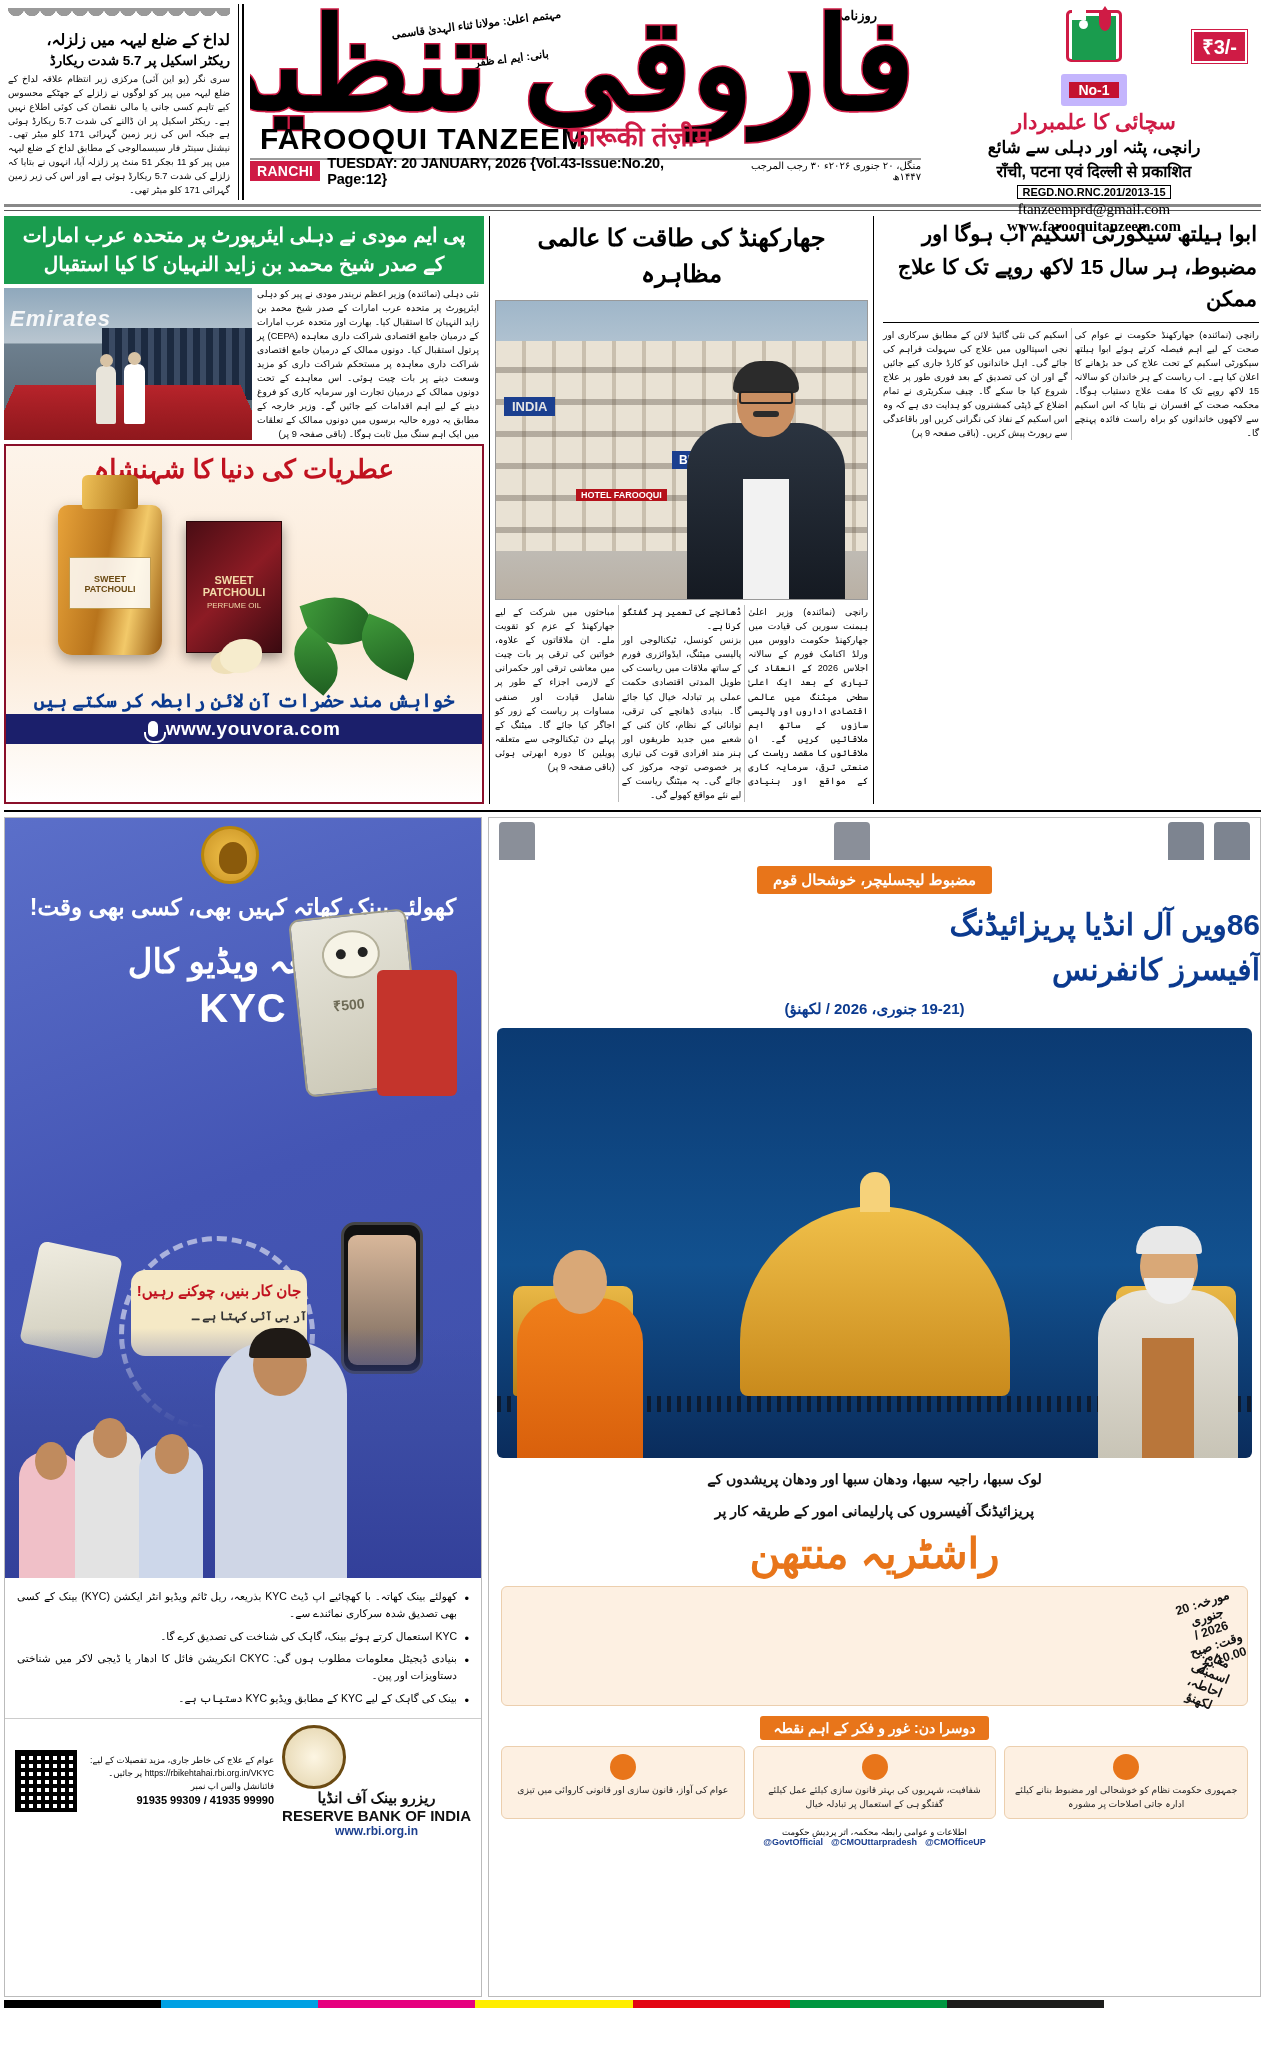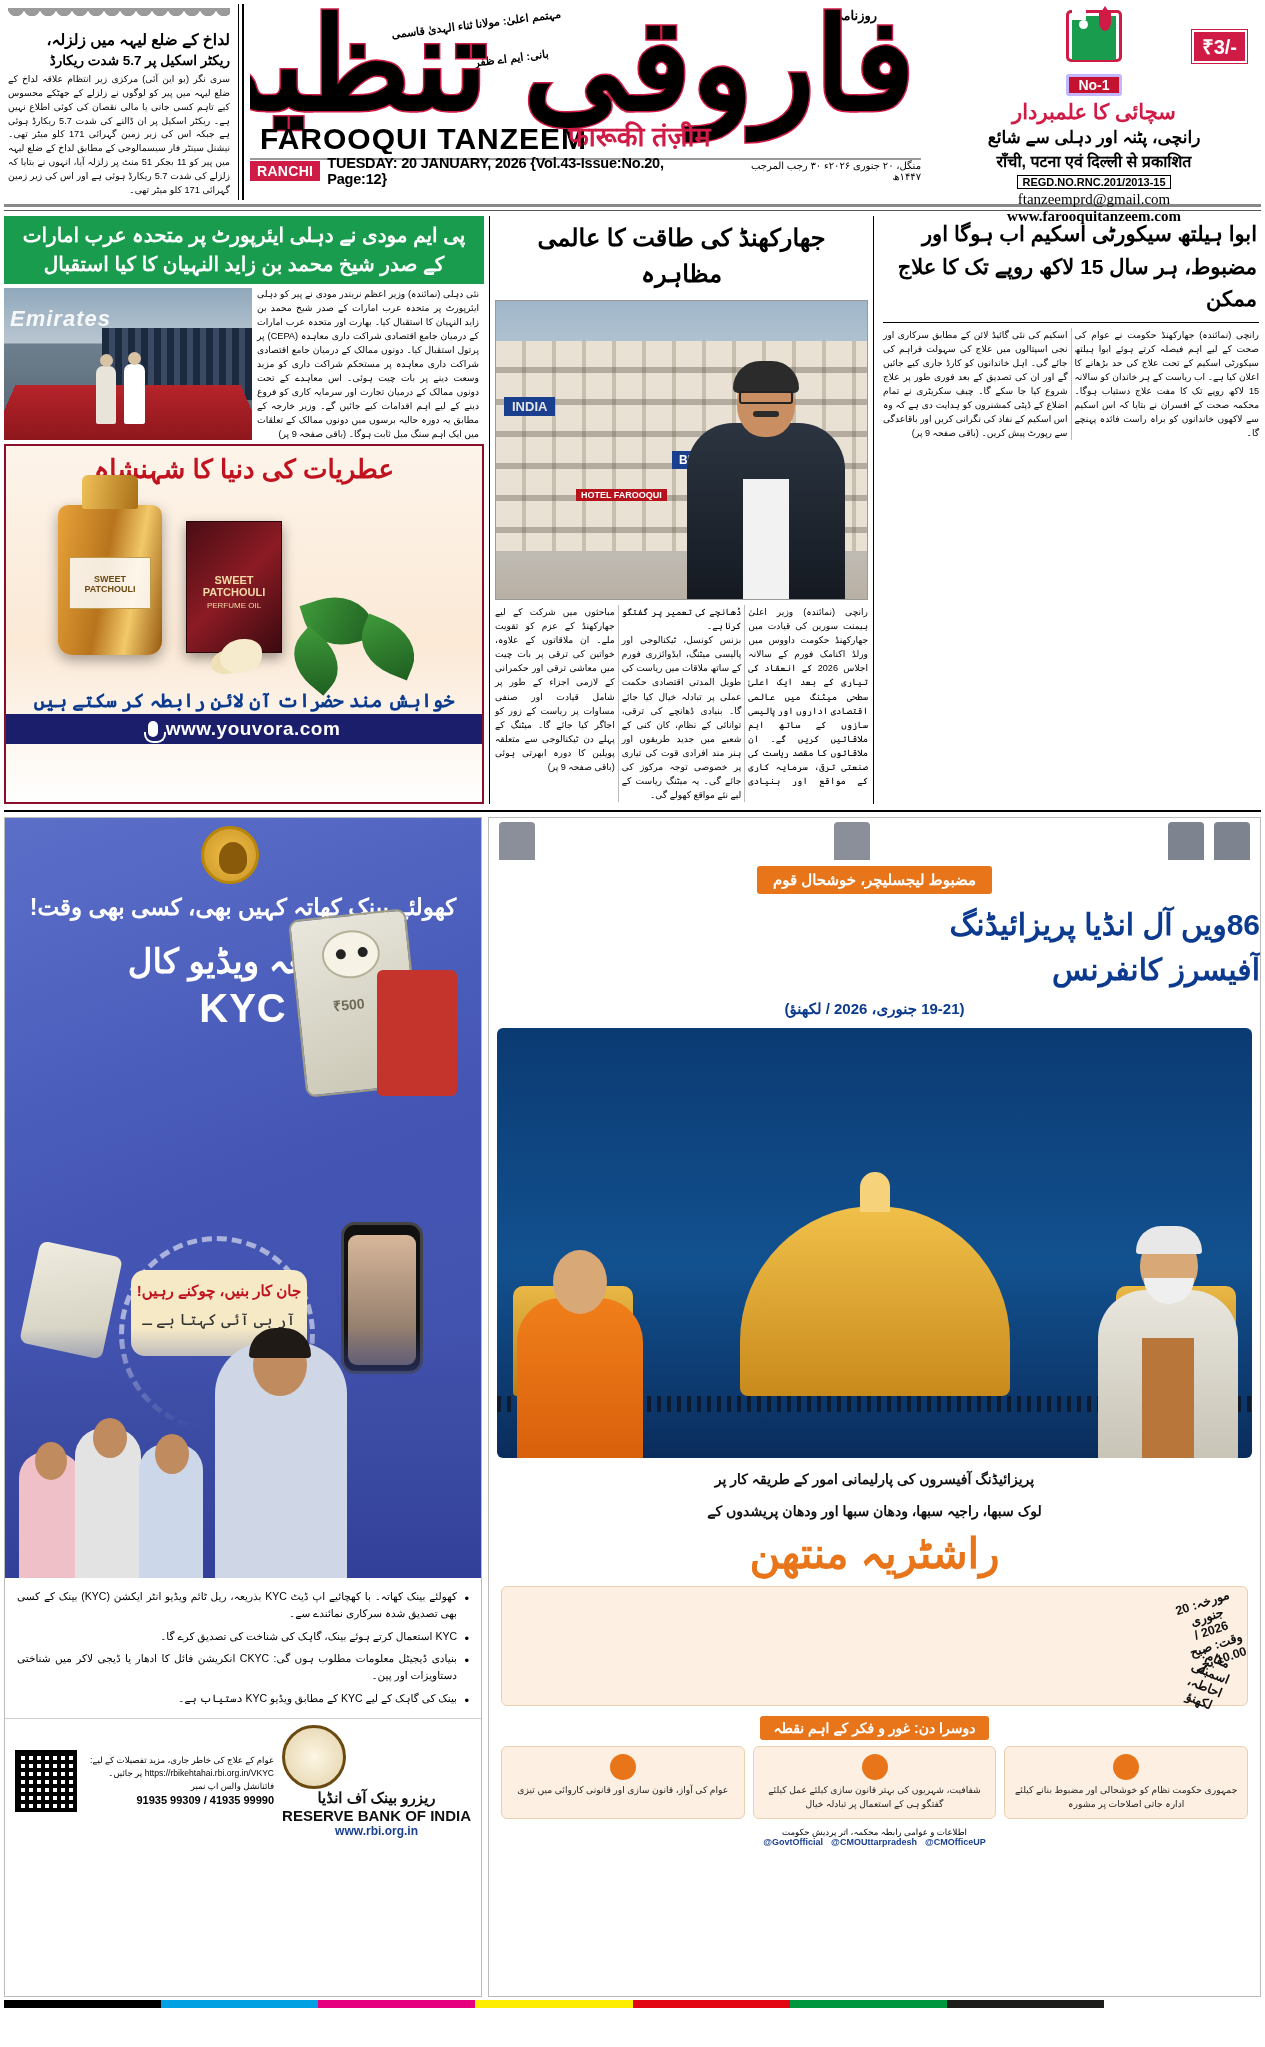--- a/index.html
+++ b/index.html
@@ -54,21 +54,21 @@
   .db-urdu { font-size:10px; direction:rtl; margin-left:10px; }
 
   .mh-right { width:340px; padding:6px 4px 0 10px; text-align:center; position:relative; }
   .fi-logo { width:56px; height:62px; margin:0 auto; position:relative;}
   .fi-block { position:absolute; left:6px; top:6px; width:44px; height:44px; background:#1a9c4e; }
   .fi-notch { position:absolute; left:6px; top:0px; width:14px; height:10px; background:#fff;}
   .fi-dot-g { position:absolute; left:13px; top:10px; width:9px; height:9px; background:#fff; border-radius:50%; }
   .fi-drop { position:absolute; right:11px; top:3px; width:12px; height:18px; background:#cf1b45; border-radius:0 0 50% 50%; transform:rotate(0deg); }
   .fi-drop:after{content:"";position:absolute;left:0;top:-7px;border-left:6px solid transparent;border-right:6px solid transparent;border-bottom:9px solid #cf1b45;}
   .fi-frame { position:absolute; left:0; top:0; width:56px; height:52px; border:3px solid #cf1b45; border-radius:5px; }
-  .no1 { background:#c41230; color:#fff; font-weight:bold; font-size:14px; display:inline-block; padding:0px 9px; border:3px solid #c4b5fd; border-radius:3px; margin-top:2px; }
+  .no1 { background:#c41230; color:#fff; font-weight:bold; font-size:14px; display:inline-block; padding:0px 9px; border:8px solid #c4b5fd; border-radius:3px; margin-top:2px; }
   .price {
     position:absolute; right:14px; top:26px;
     background:#cf1b45; color:#fff; font-weight:bold; font-size:20px;
     padding:1px 8px; border:2px solid #fff; box-shadow:0 0 0 1px #cf1b45;
   }
   .slogan { color:#cf1b45; font-weight:bold; font-size:21px; direction:rtl; margin-top:4px; }
   .pub-ur { font-weight:bold; font-size:17px; direction:rtl; margin-top:3px; }
   .pub-hi { font-weight:bold; font-size:16px; margin-top:2px; }
   .regd { display:inline-block; border:1px solid #000; font-size:11px; font-weight:bold; padding:0 4px; margin-top:2px;}
   .email { font-family:"Liberation Serif", serif; font-size:15px; margin-top:1px;}
@@ -165,21 +165,21 @@
       border:2px solid #9f9c88;}
   .note-man:after{content:"₹500";position:absolute;left:34px;top:78px;font-size:14px;font-weight:bold;color:#6d6a55;}
   .note-face { position:absolute; left:28px; top:14px; width:58px; height:48px; background:#f6f3e6; border-radius:50%; border:2px solid #b4b09a;}
   .note-eye1{position:absolute;left:12px;top:16px;width:10px;height:10px;border-radius:50%;background:#222;}
   .note-eye2{position:absolute;left:34px;top:16px;width:10px;height:10px;border-radius:50%;background:#222;}
   .chair { position:absolute; right:24px; top:152px; width:80px; height:126px; background:#c4342c; border-radius:6px;}
   .cone-l { position:absolute; left:24px; top:430px; width:84px; height:104px; background:linear-gradient(160deg,#efece0,#cfccbb); border-radius:8px; transform:rotate(12deg);}
   .circle-arrow { position:absolute; left:114px; top:418px; width:196px; height:196px; border:5px dashed rgba(255,255,255,.55); border-radius:50%;}
   .bubble { position:absolute; left:126px; top:452px; width:176px; height:86px; background:#f5e9c6; border-radius:14px; }
   .bubble p { color:#c1121f; font-weight:bold; font-size:15px; direction:rtl; text-align:center; padding-top:10px; line-height:1.45;}
-  .bubble .sm { color:#333; font-size:16px; font-weight:normal; padding-top:6px;}
+  .bubble .sm { color:#333; font-size:12px; font-weight:bold; padding-top:6px;text-align:right;}
   .phone { position:absolute; right:58px; top:404px; width:82px; height:152px; background:#111; border-radius:14px; border:3px solid #444;}
   .phone-in { position:absolute; left:4px; top:10px; width:68px; height:130px; background:linear-gradient(180deg,#d8b79a,#7a6a5e); border-radius:9px;}
   .ppl { position:absolute; left:0; bottom:0; width:100%; height:250px;
      background:linear-gradient(180deg,rgba(68,85,180,0) 0%,#3c4ca4 40%,#33409a 100%);}
   .man-blue { position:absolute; left:210px; bottom:0; width:132px; height:236px; background:#cfd6e6; border-radius:52px 52px 0 0;}
   .man-blue .hd{position:absolute;left:38px;top:-8px;width:54px;height:62px;background:#c08b5e;border-radius:50%;}
   .man-blue .hr{position:absolute;left:34px;top:-14px;width:62px;height:30px;background:#1f1a16;border-radius:31px 31px 4px 4px;}
   .grp { position:absolute; left:14px; bottom:0; width:190px; height:172px;}
   .g1{position:absolute;left:0;bottom:0;width:62px;height:126px;background:#f0c0c8;border-radius:26px 26px 0 0;}
   .g1 .h{position:absolute;left:16px;top:-10px;width:32px;height:38px;background:#c08b5e;border-radius:50%;}
@@ -464,22 +464,22 @@
           </div>
         <div class="modi">
           <div class="rb"></div>
             <div class="vest"></div>
             <div class="hd"></div>
             <div class="hr"></div>
             <div class="bd"></div>
         </div>
       </div>
 
+      <div class="conf-sub">لوک سبھا، راجیہ سبھا، ودھان سبھا اور ودھان پریشدوں کے</div>
       <div class="conf-sub">پریزائیڈنگ آفیسروں کی پارلیمانی امور کے طریقہ کار پر</div>
-      <div class="conf-sub">لوک سبھا، راجیہ سبھا، ودھان سبھا اور ودھان پریشدوں کے</div>
       <div class="conf-big">راشٹریہ منتھن</div>
 
       <div class="conf-meta">
         <div class="l1">مورخہ: 20 جنوری 2026 / وقت: صبح 10.00 بجے</div>
         <div class="l2">مقام: اسمبلی احاطہ، لکھنؤ</div>
       </div>
 
       <div class="conf-day2">دوسرا دن: غور و فکر کے اہم نقطہ</div>
 
       <div class="conf-cards">

